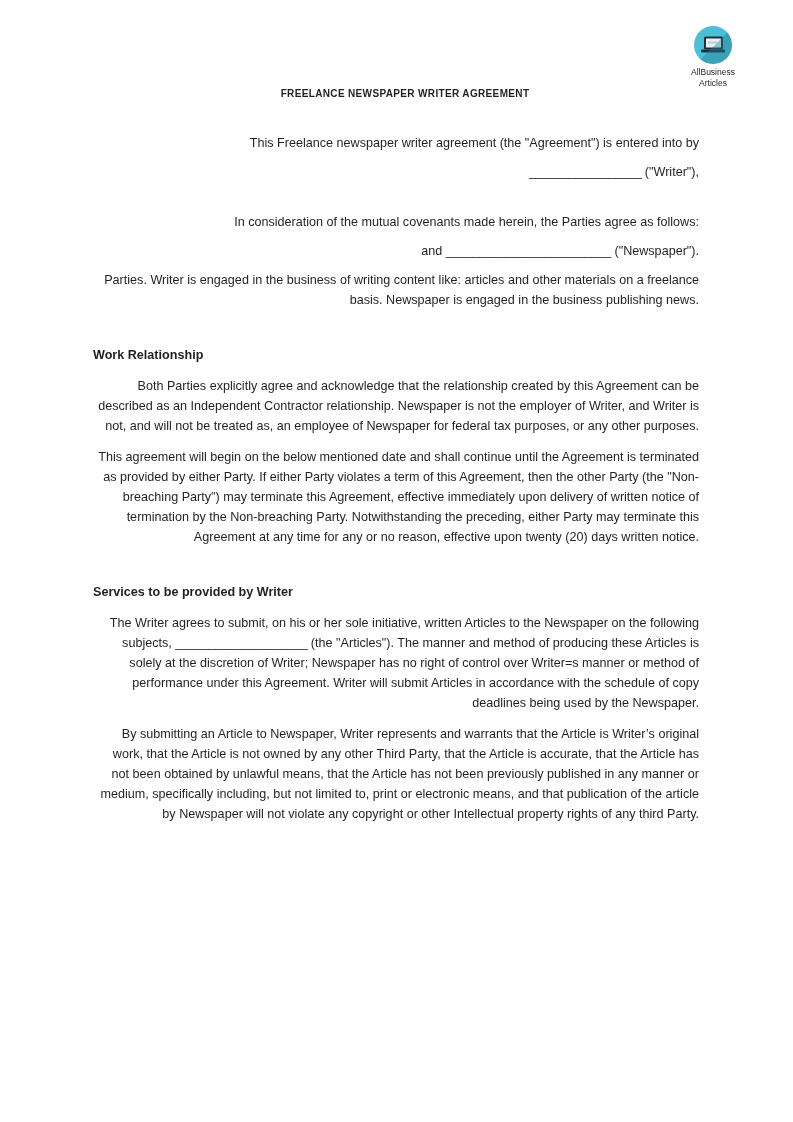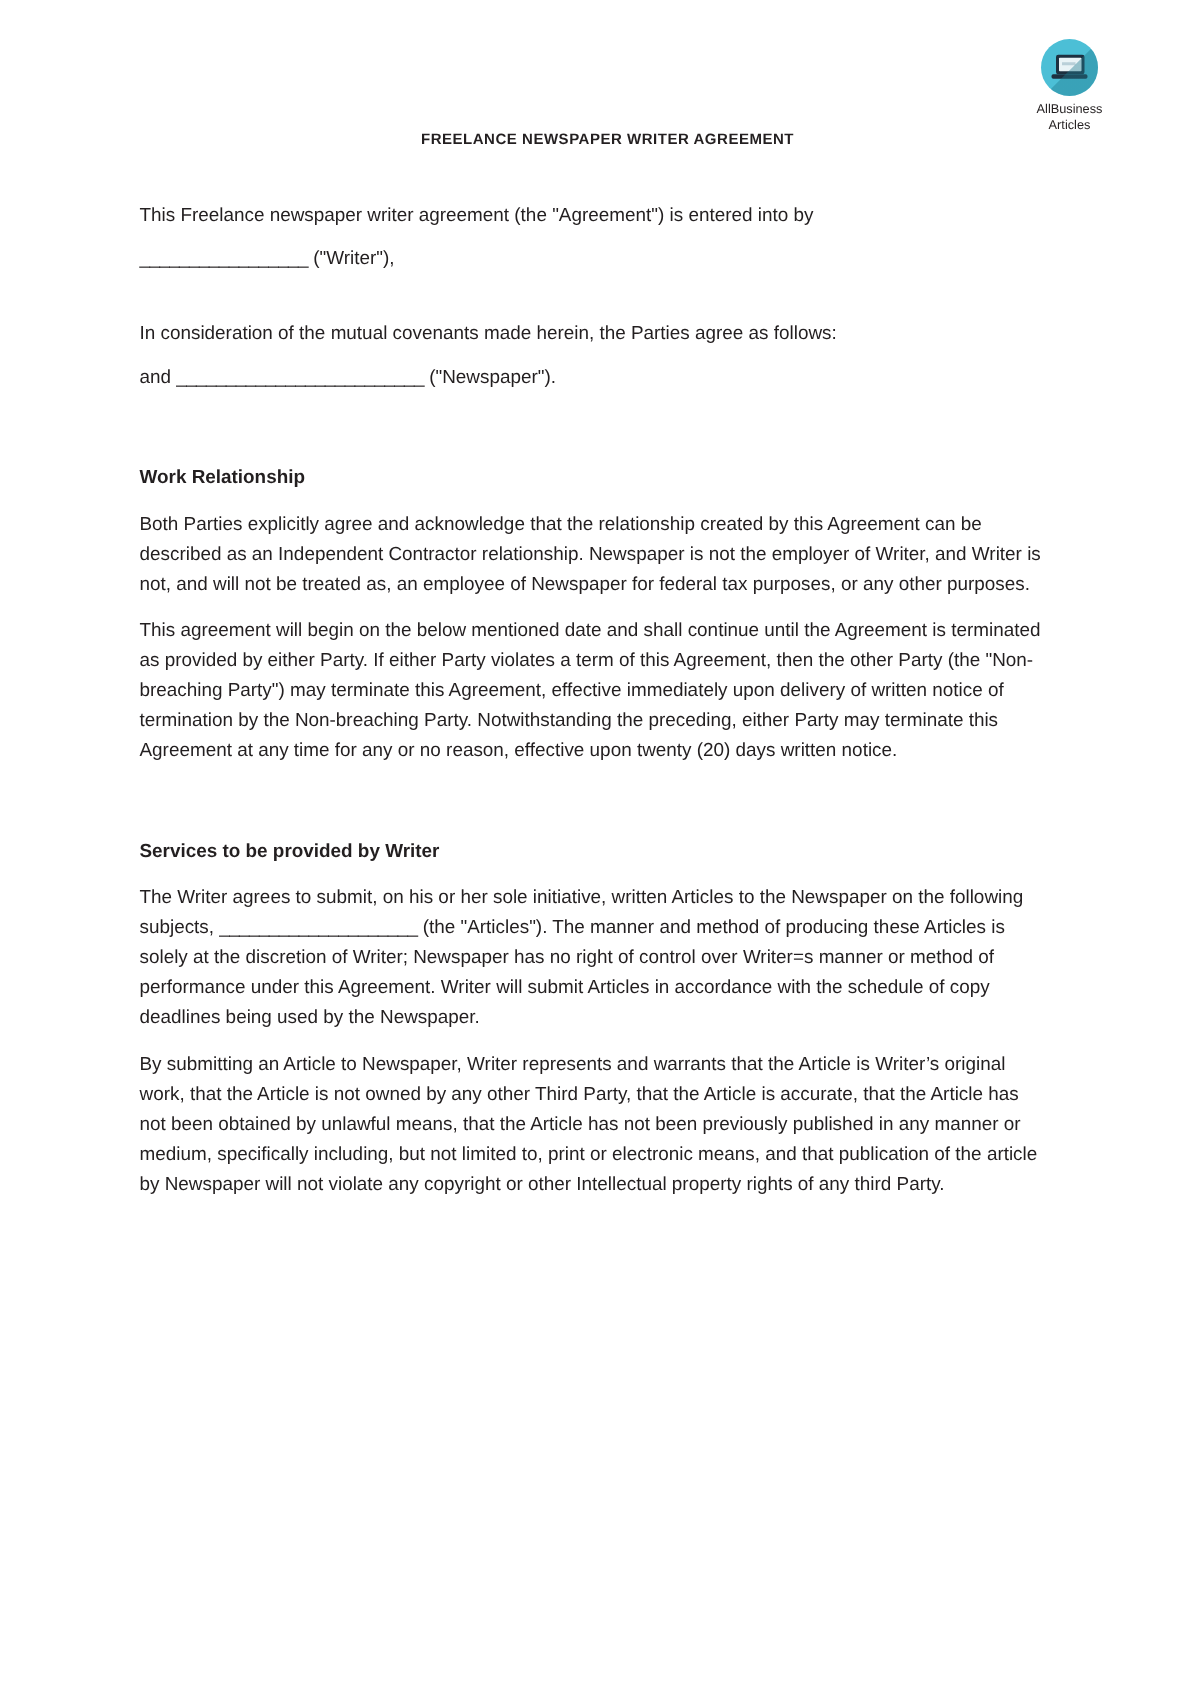--- a/index.html
+++ b/index.html
@@ -107,36 +107,36 @@
     font-weight: bold;
     letter-spacing: 0.35px;
     text-align: center;
     margin: 0 0 34px 0;
     padding-left: 18px;
   }
   .para {
     font-size: 12.6px;
     line-height: 20px;
     margin: 0 0 11px 0;
-    text-align: left;
+    text-align: right;
   }
   .para.spaced {
     margin-bottom: 30px;
   }
   .para.tight {
     margin-bottom: 9px;
   }
   .section-head {
     font-size: 12.6px;
     font-weight: bold;
     margin: 0 0 12px 0;
     line-height: 18px;
   }
   .gap-before-head {
-    margin-top: 48px;
+    margin-top: 36px;
   }
   .blank-field {
     text-decoration: none;
     white-space: pre;
     letter-spacing: -0.4px;
   }
 </style>
 </head>
 <body>
 
@@ -163,20 +163,21 @@
     <h1 class="doc-title">FREELANCE NEWSPAPER  WRITER AGREEMENT</h1>
 
     <p class="para tight">This Freelance newspaper writer agreement (the "Agreement") is entered into by</p>
 
     <p class="para spaced"><span class="blank-field">_________________</span><span> ("Writer"),</span></p>
 
     <p class="para tight">In consideration of the mutual covenants made herein, the Parties agree as follows:</p>
 
     <p class="para tight"><span>and </span><span class="blank-field">_________________________</span><span> ("Newspaper").</span></p>
 
+    <p class="para">Parties. Writer is engaged in the business of writing content like: articles and other materials on a freelance basis. Newspaper is engaged in the business publishing news.</p>
 
     <h2 class="section-head gap-before-head">Work Relationship</h2>
     <p class="para">Both Parties explicitly agree and acknowledge that the relationship created by this Agreement can be described as an Independent Contractor relationship. Newspaper is not the employer of Writer, and Writer is not, and will not be treated as, an employee of Newspaper for federal tax purposes, or any other purposes.</p>
 
     <p class="para">This agreement will begin on the below mentioned date and shall continue until the Agreement is terminated as provided by either Party. If either Party violates a term of this Agreement, then the other Party (the "Non-breaching Party") may terminate this Agreement, effective immediately upon delivery of written notice of termination by the Non-breaching Party. Notwithstanding the preceding, either Party may terminate this Agreement at any time for any or no reason, effective upon twenty (20) days written notice.</p>
 
     <h2 class="section-head gap-before-head">Services to be provided by Writer</h2>
     <p class="para"><span>The Writer agrees to submit, on his or her sole initiative, written Articles to the Newspaper on the following subjects, </span><span class="blank-field">____________________</span><span> (the "Articles"). The manner and method of producing these Articles is solely at the discretion of Writer; Newspaper has no right of control over Writer=s manner or method of performance under this Agreement. Writer will submit Articles in accordance with the schedule of copy deadlines being used by the Newspaper.</span></p>
 
     <p class="para">By submitting an Article to Newspaper, Writer represents and warrants that the Article is Writer’s original work, that the Article is not owned by any other Third Party, that the Article is accurate, that the Article has not been obtained by unlawful means, that the Article has not been previously published in any manner or medium, specifically including, but not limited to, print or electronic means, and that publication of the article by Newspaper will not violate any copyright or other Intellectual property rights of any third Party.</p>

